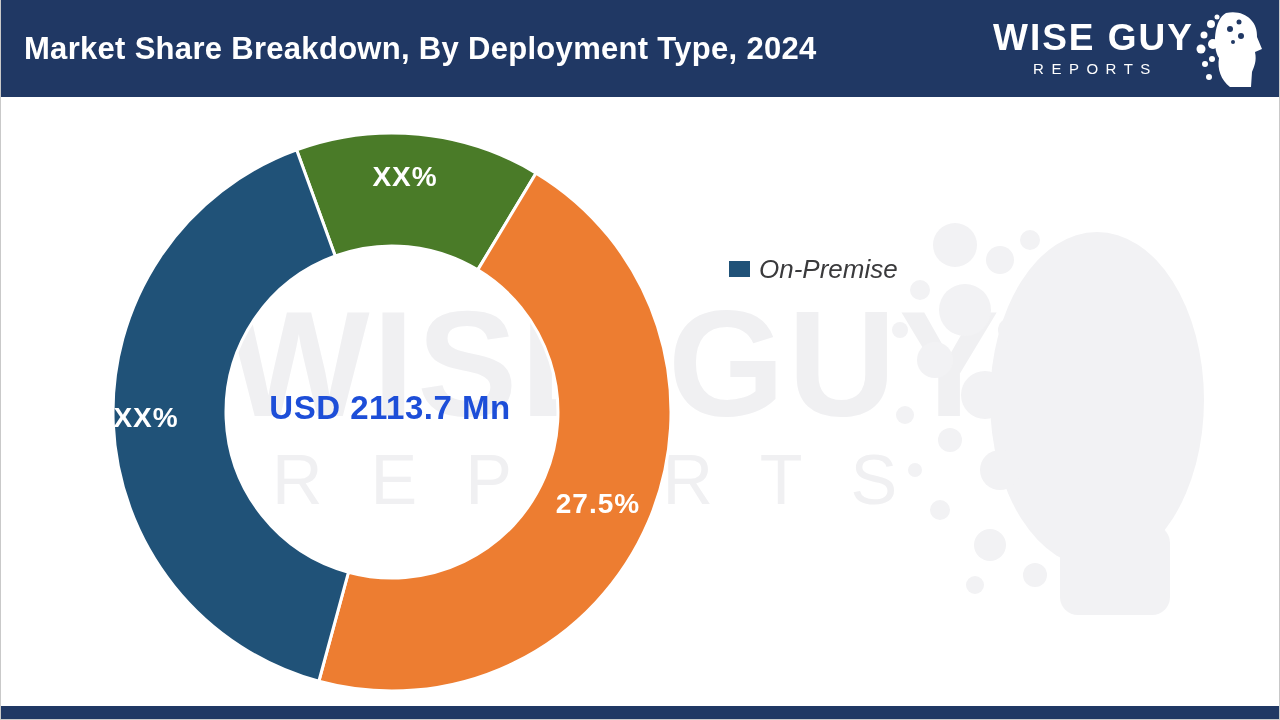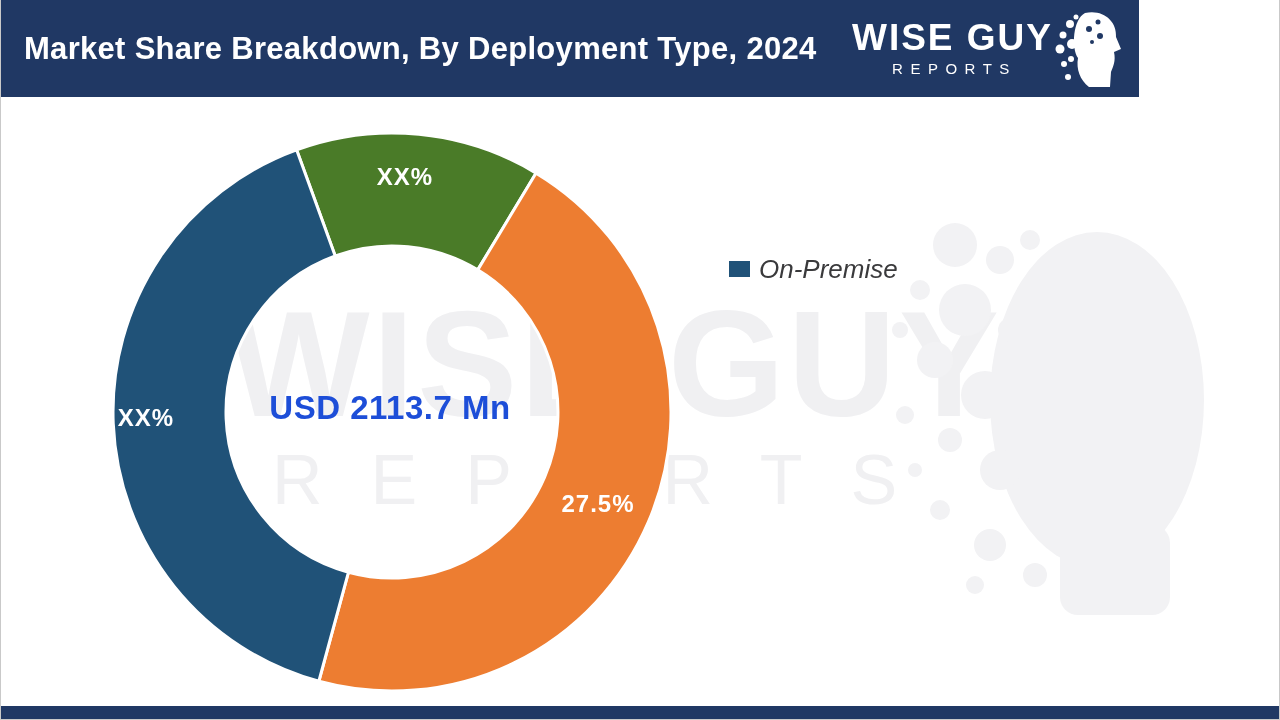--- a/index.html
+++ b/index.html
@@ -5,40 +5,40 @@
   html,body{margin:0;padding:0;}
   body{
     width:1280px;height:720px;overflow:hidden;position:relative;
     background:#ffffff;
     font-family:"Liberation Sans", sans-serif;
   }
   .frame{position:absolute;left:0;top:0;right:0;bottom:0;
     border-left:1px solid #C9C9C9;border-right:1px solid #C9C9C9;border-bottom:1px solid #C9C9C9;
     pointer-events:none;z-index:50;}
   
-  .header{position:absolute;left:0;top:0;width:1139px;height:97px;background:#203864;z-index:20;}
+  .header{position:absolute;left:0;top:0;width:1280px;height:97px;background:#203864;z-index:20;}
   .header-title{
     position:absolute;left:24px;top:0;height:97px;line-height:97px;
     color:#ffffff;font-size:31px;font-weight:700;letter-spacing:.3px;white-space:nowrap;
   }
   .logo{position:absolute;right:18px;top:8px;height:82px;display:flex;align-items:center;z-index:21;}
   .logo-text{display:flex;flex-direction:column;align-items:center;margin-right:2px;}
   .logo-line1{color:#ffffff;font-size:37px;font-weight:600;letter-spacing:2px;line-height:38px;}
   .logo-line2{color:#ffffff;font-size:15px;font-weight:400;letter-spacing:7.5px;line-height:20px;margin-top:2px;text-indent:4px;}
   
   .wm-text1{position:absolute;left:228px;top:278px;font-size:150px;font-weight:700;
     color:#F0F0F2;letter-spacing:3px;white-space:nowrap;z-index:1;}
   .wm-text2{position:absolute;left:272px;top:440px;font-size:70px;font-weight:400;
     color:#F0F0F2;letter-spacing:48px;white-space:nowrap;z-index:1;}
   .wm-face{position:absolute;left:860px;top:195px;z-index:1;}
   
   #donut-svg{position:absolute;left:0;top:0;z-index:5;}
   .seg-label{
     position:absolute;transform:translate(-50%,-50%);
-    color:#ffffff;font-size:24px;font-weight:700;letter-spacing:1px;z-index:6;white-space:nowrap;
+    color:#ffffff;font-size:28px;font-weight:700;letter-spacing:1px;z-index:6;white-space:nowrap;
   }
   .center-label{
     position:absolute;transform:translate(-50%,-50%);
     color:#1d4ed8;font-size:33px;font-weight:700;letter-spacing:.5px;z-index:6;white-space:nowrap;text-align:center;
   }
   
   .legend{position:absolute;left:729px;top:252px;z-index:10;}
   .legend-row{display:flex;align-items:center;height:34px;margin-bottom:56px;}
   .legend-swatch{width:21px;height:16px;margin-right:9px;flex:0 0 auto;}
   .legend-label{color:#3A3A3C;font-size:26px;font-weight:400;white-space:nowrap;font-style:italic;}

